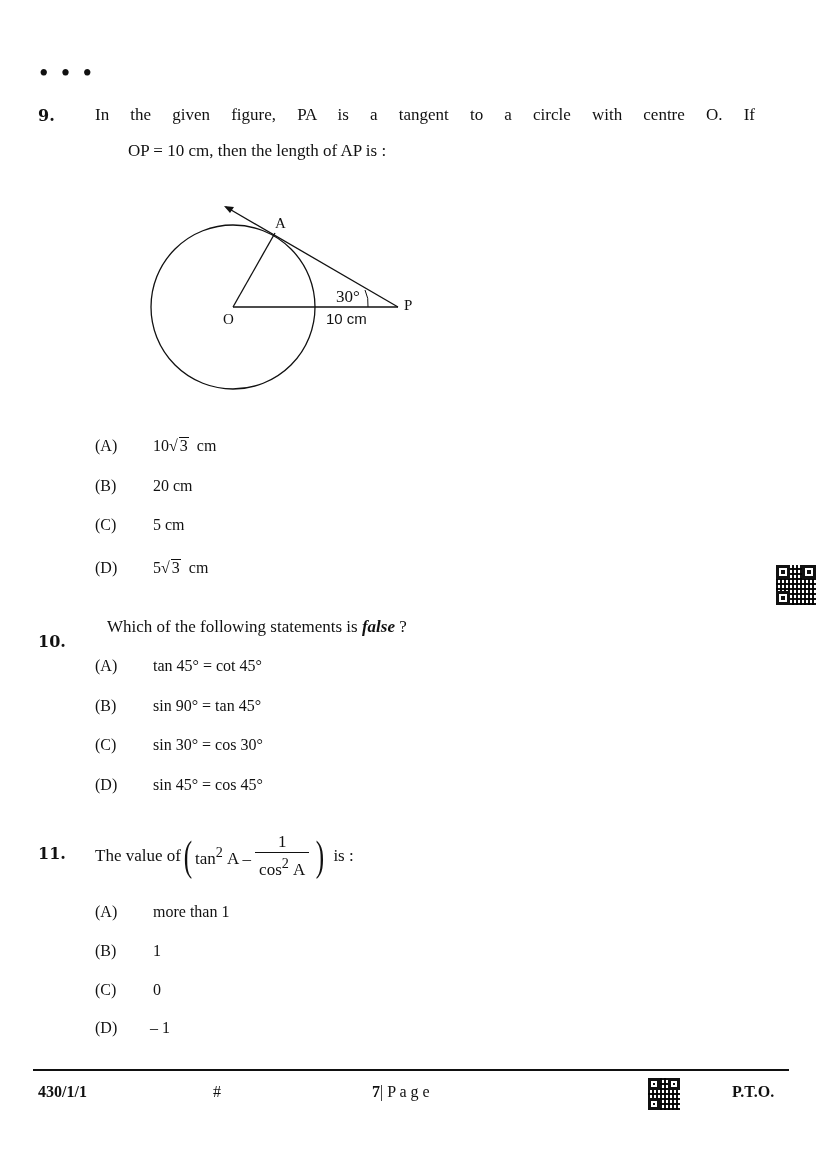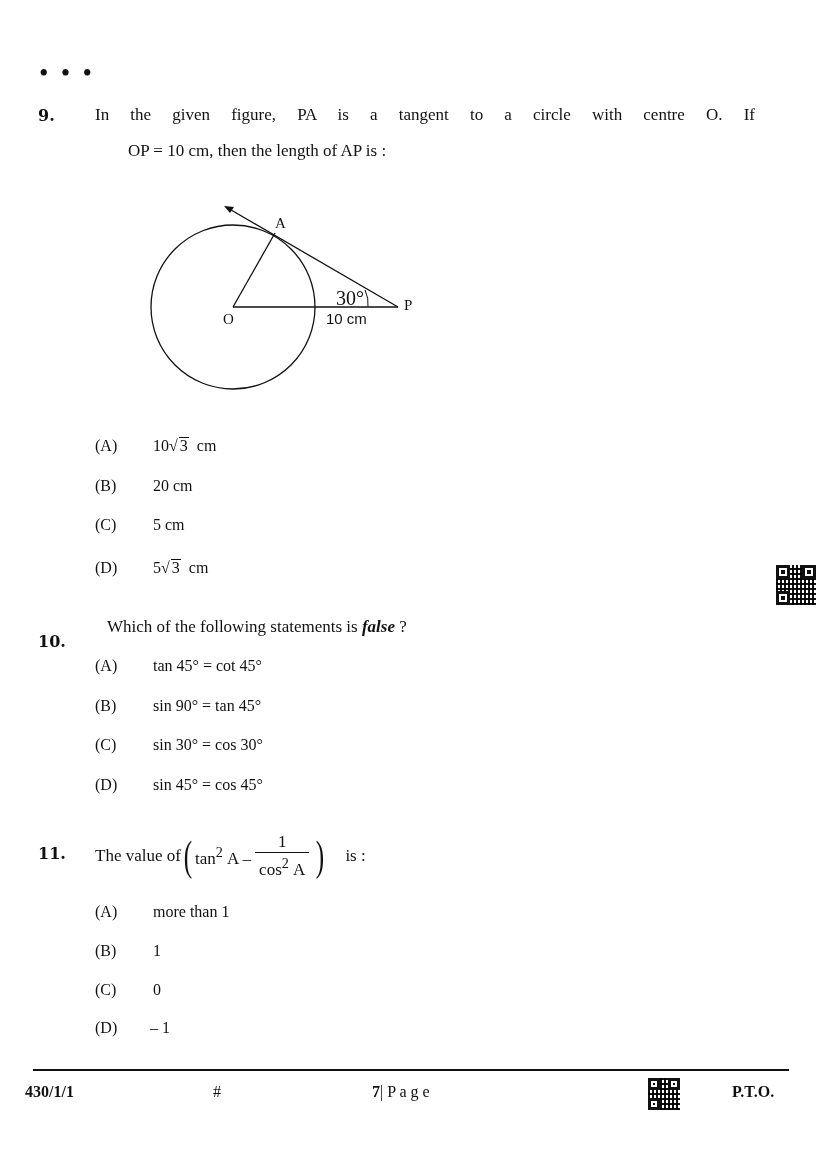--- a/index.html
+++ b/index.html
@@ -38,21 +38,21 @@
   <circle cx="93" cy="112" r="82" fill="none" stroke="#111" stroke-width="1.3"></circle>
   <line x1="93" y1="112" x2="135" y2="38" stroke="#111" stroke-width="1.3"></line>
   <line x1="93" y1="112" x2="258" y2="112" stroke="#111" stroke-width="1.3"></line>
   <line x1="258" y1="112" x2="86" y2="12" stroke="#111" stroke-width="1.3"></line>
   <polygon points="84,11 94,12 90,18" fill="#111"></polygon>
   <path d="M 225 95 A 32 32 0 0 1 228 112" fill="none" stroke="#111" stroke-width="1"></path>
 </svg>
 <div class="abs" style="left:275px; top:215px; font-size:15px; font-family:'Liberation Serif',serif;">A</div>
 <div class="abs" style="left:223px; top:311px; font-size:15px; font-family:'Liberation Serif',serif;">O</div>
 <div class="abs" style="left:404px; top:297px; font-size:15px; font-family:'Liberation Serif',serif;">P</div>
-<div class="abs" style="left:336px; top:287px; font-size:20px; font-family:'Liberation Serif',serif;">30°</div>
+<div class="abs" style="left:336px; top:287px; font-size:17px; font-family:'Liberation Serif',serif;">30°</div>
 <div class="abs" style="left:326px; top:310px; font-size:15px; font-family:Liberation Sans, sans-serif;">10 cm</div>
 
 <div class="abs opt-label" style="left:95px; top:437px;">(A)</div>
 <div class="abs opt-val" style="left:153px; top:437px;">
   <span>10</span><span>√</span><span class="sqrt">3</span>&nbsp;&nbsp;<span>cm</span>
 </div>
 <div class="abs opt-label" style="left:95px; top:477px;">(B)</div>
 <div class="abs opt-val" style="left:153px; top:477px;">20 cm</div>
 <div class="abs opt-label" style="left:95px; top:516px;">(C)</div>
 <div class="abs opt-val" style="left:153px; top:516px;">5 cm</div>
@@ -84,33 +84,33 @@
 <div class="abs qnum" style="left:38px; top:844px;">11.</div>
 <div class="abs" style="left:95px; top:826px; font-size:17px; font-family:'Liberation Serif',serif; display:flex; align-items:center; height:60px;">
   <span>The value of</span>
   <span class="paren">(</span>
   <span><span>tan</span><sup>2</sup>&nbsp;<span>A –</span></span>
   <span class="frac">
     <span class="num">1</span>
     <span class="den"><span>cos</span><sup>2</sup>&nbsp;<span>A</span></span>
   </span>
   <span class="paren">)</span>
-  <span style="margin-left:18px;">is :</span>
+  <span style="margin-left:6px;">is :</span>
 </div>
 <div class="abs opt-label" style="left:95px; top:903px;">(A)</div>
 <div class="abs opt-val" style="left:153px; top:903px;">more than 1</div>
 <div class="abs opt-label" style="left:95px; top:942px;">(B)</div>
 <div class="abs opt-val" style="left:153px; top:942px;">1</div>
 <div class="abs opt-label" style="left:95px; top:981px;">(C)</div>
 <div class="abs opt-val" style="left:153px; top:981px;">0</div>
 <div class="abs opt-label" style="left:95px; top:1019px;">(D)</div>
 <div class="abs opt-val" style="left:150px; top:1019px;">– 1</div>
 
 <div class="abs footer-line"></div>
-<div class="abs footer" style="left:25px; top:1083px; font-weight:bold;">430/1/1</div>
+<div class="abs footer" style="left:38px; top:1083px; font-weight:bold;">430/1/1</div>
 <div class="abs footer" style="left:213px; top:1083px;">#</div>
 <div class="abs footer" style="left:372px; top:1083px;">
   <b>7</b><span>|</span>
   <span>P a g e</span>
 </div>
 <div class="abs" style="left:648px; top:1078px; width:32px; height:32px;">
   <div class="qr" style="position:absolute; left:0; top:0; width:32px; height:32px;"></div>
   <div class="qr-box" style="left:0; top:0; width:6px; height:6px;"></div>
   <div class="qr-box" style="right:0; top:0; width:6px; height:6px;"></div>
   <div class="qr-box" style="left:0; bottom:0; width:6px; height:6px;"></div>

